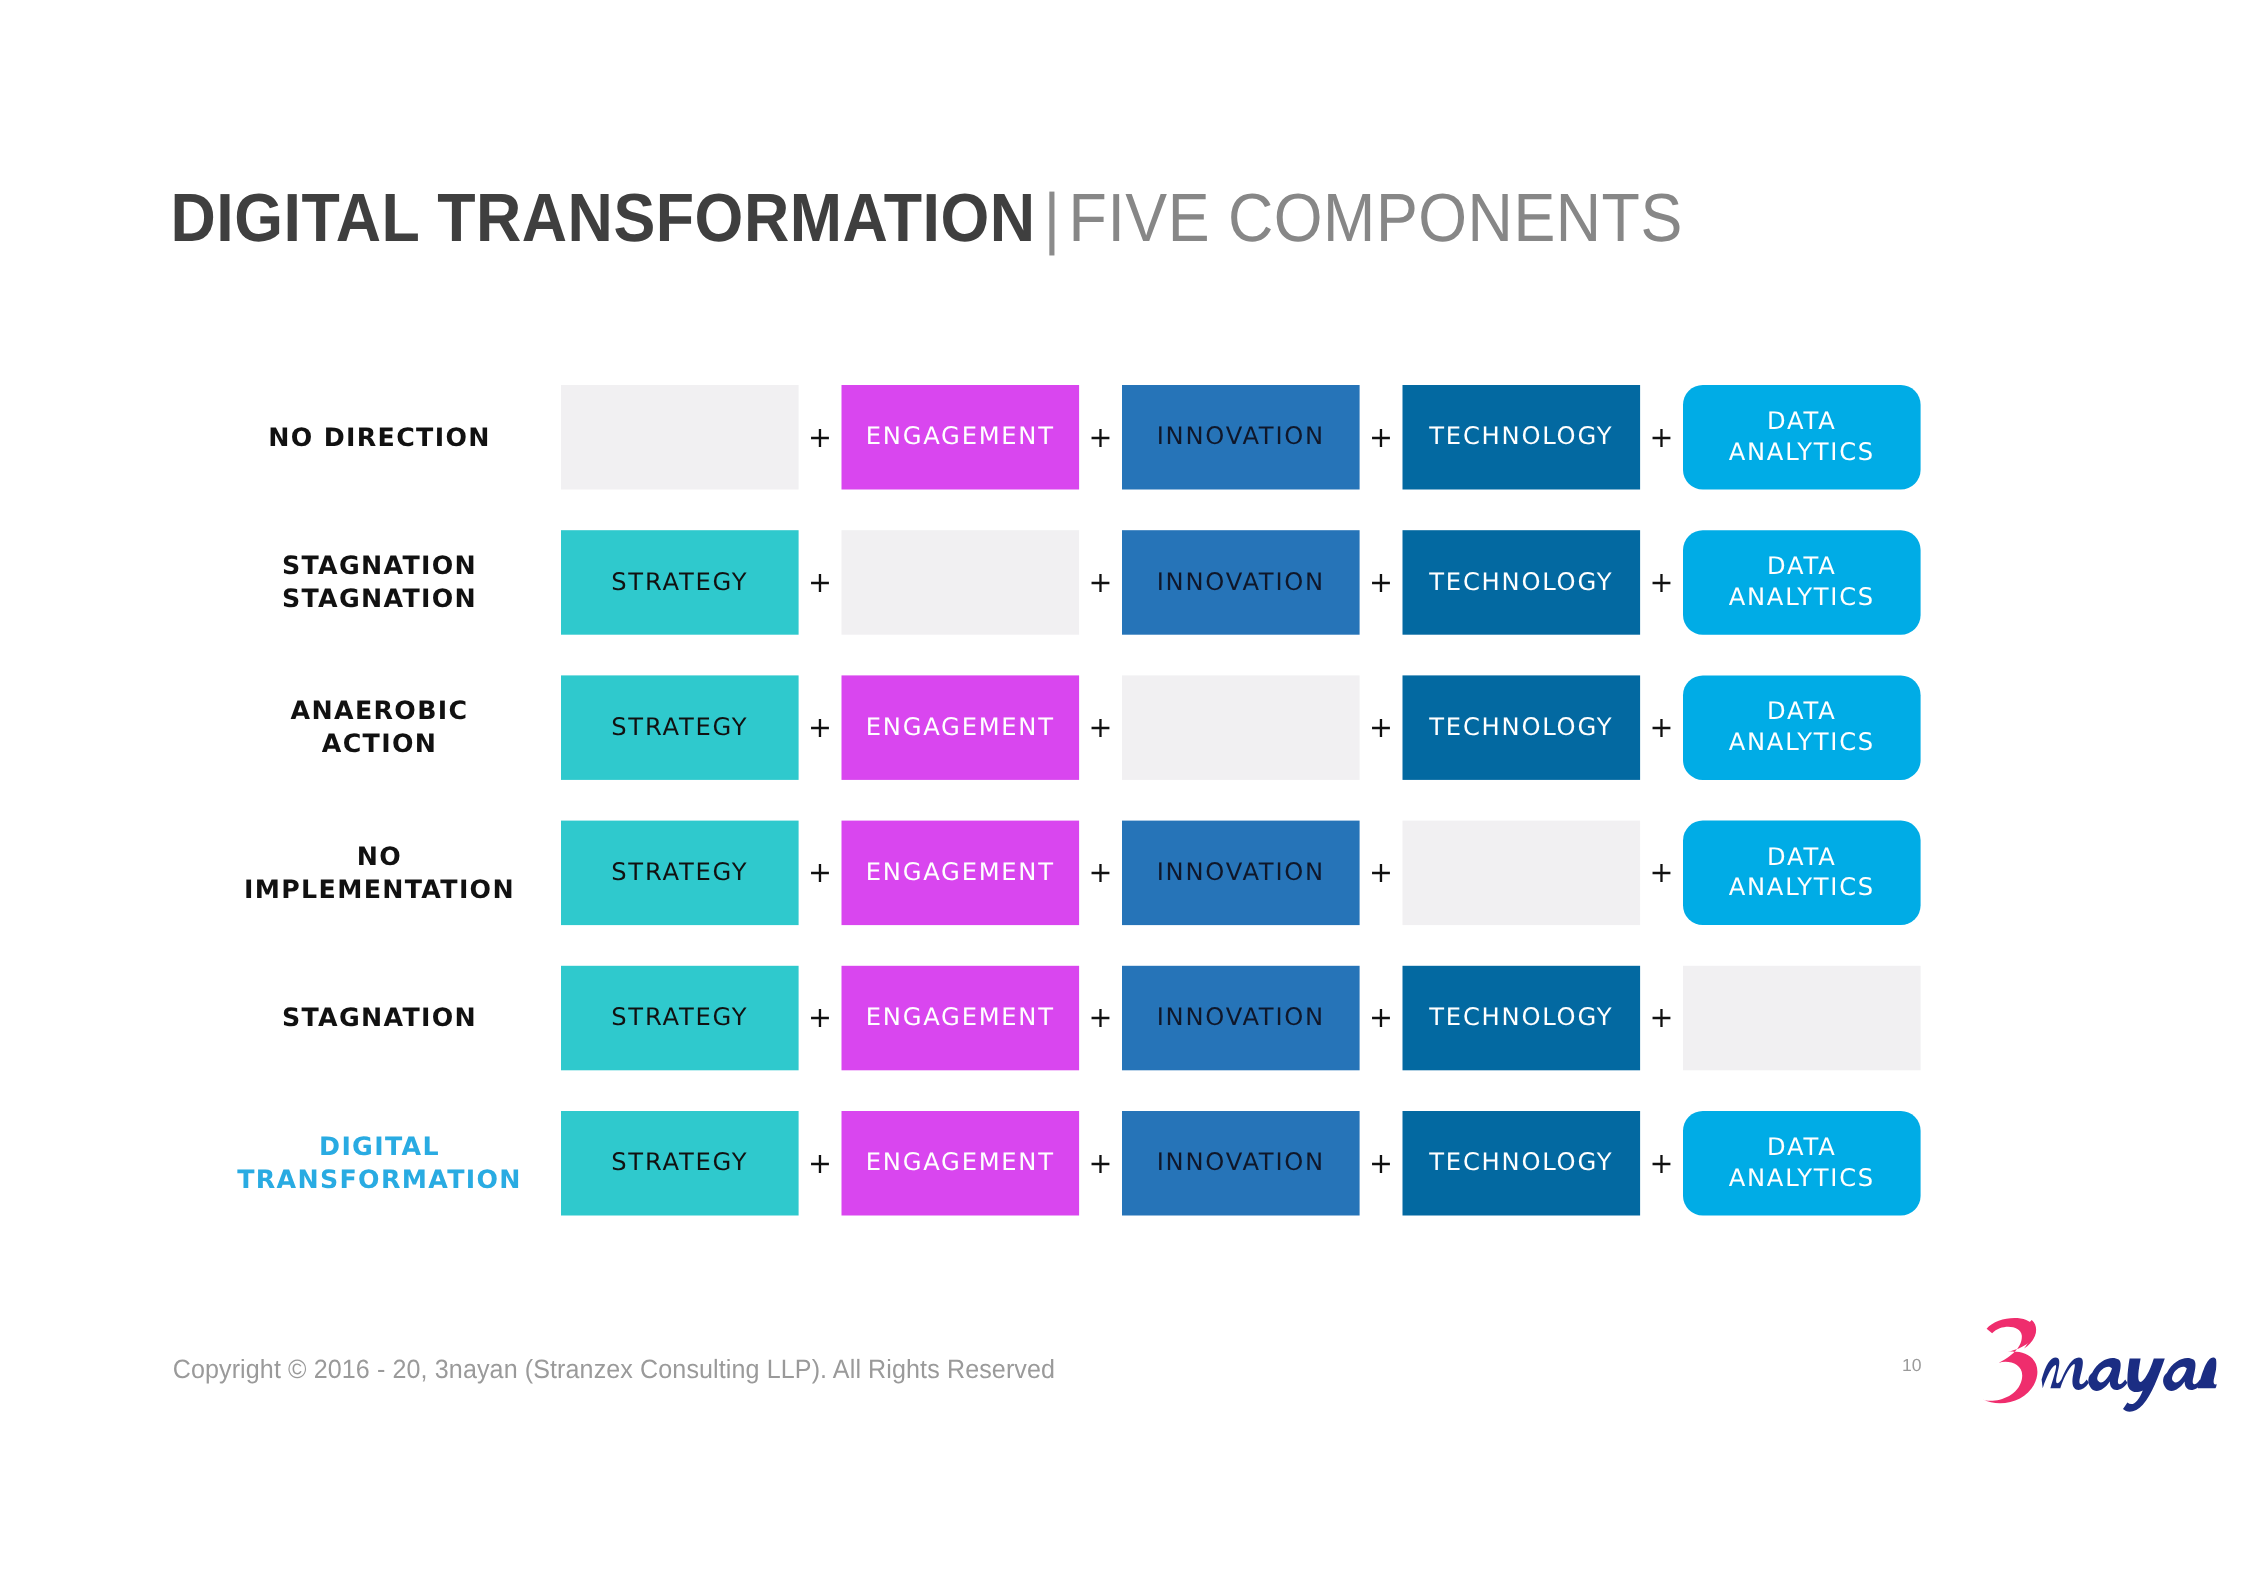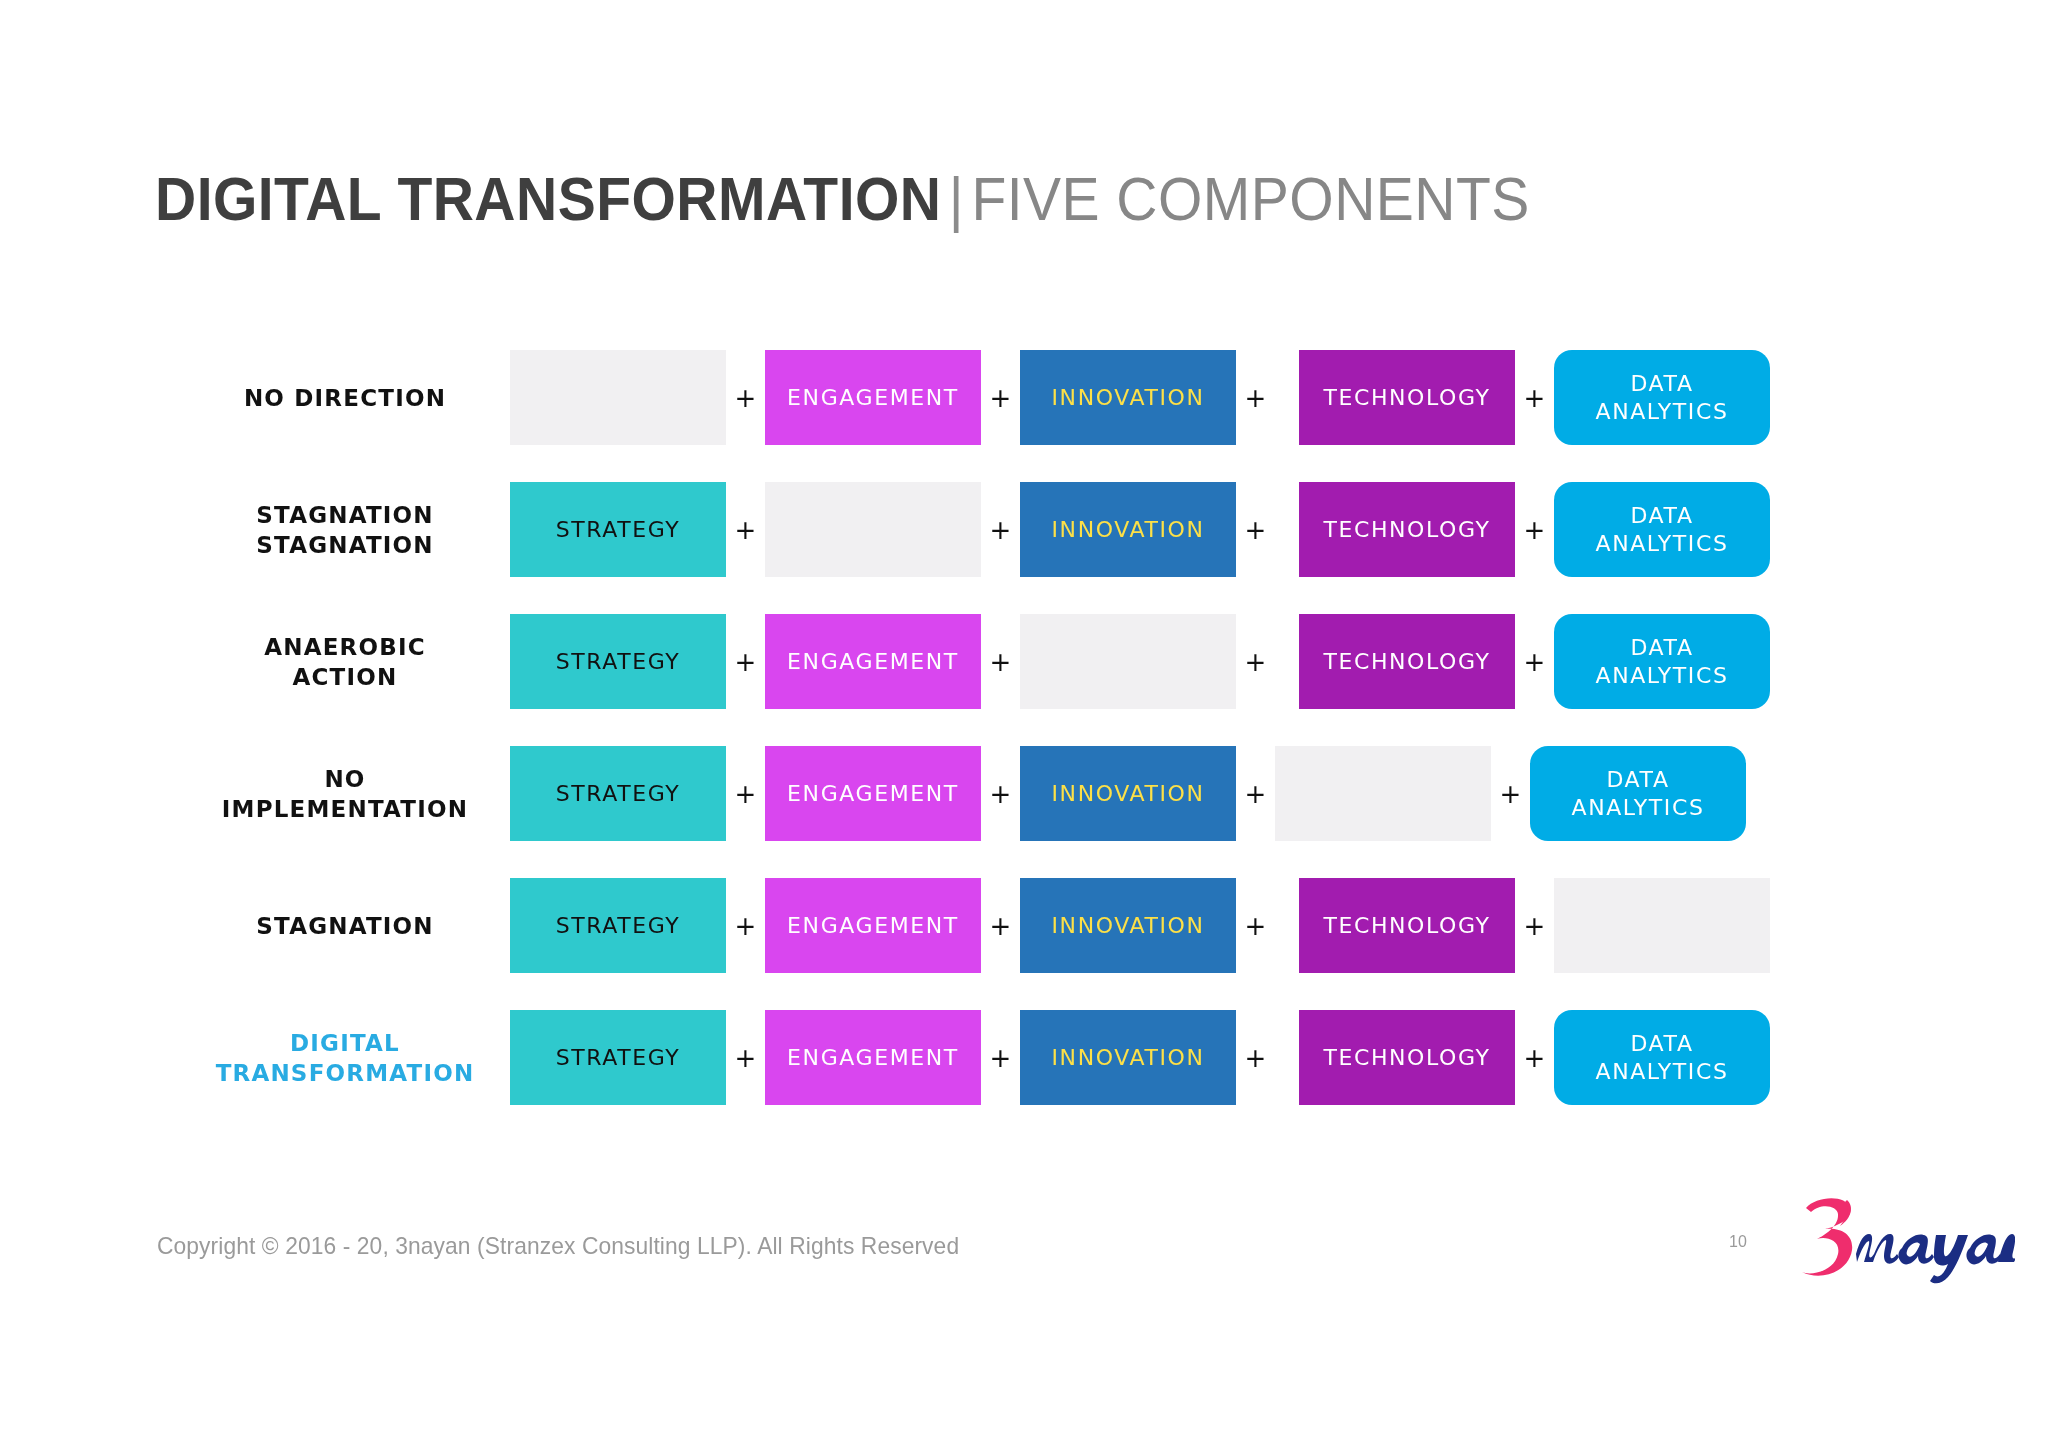--- a/index.html
+++ b/index.html
@@ -94,22 +94,22 @@
     font-family: "DejaVu Sans", sans-serif;
     font-size: 22px;
     line-height: 28px;
     letter-spacing: 1.6px;
     box-sizing: border-box;
     padding: 0 6px;
   }
   .cell.empty { background: #f1f0f2; }
   .cell.strategy   { background: #2fc9cd; color: #111111; }
   .cell.engagement { background: #d946ef; color: #ffffff; }
-  .cell.innovation { background: #2674b8; color: #fde047; }
-  .cell.technology { background: #a21caf; color: #ffffff; margin-left: 24px; }
+  .cell.innovation { background: #2674b8; color: #0f172a; }
+  .cell.technology { background: #0369a1; color: #ffffff; }
   .cell.analytics  { background: #00ace6; color: #ffffff; border-radius: 18px; }
 
   .plus {
     width: 39px;
     height: 95px;
     display: flex;
     align-items: center;
     justify-content: center;
     font-family: "DejaVu Sans", sans-serif;
     font-size: 26px;

